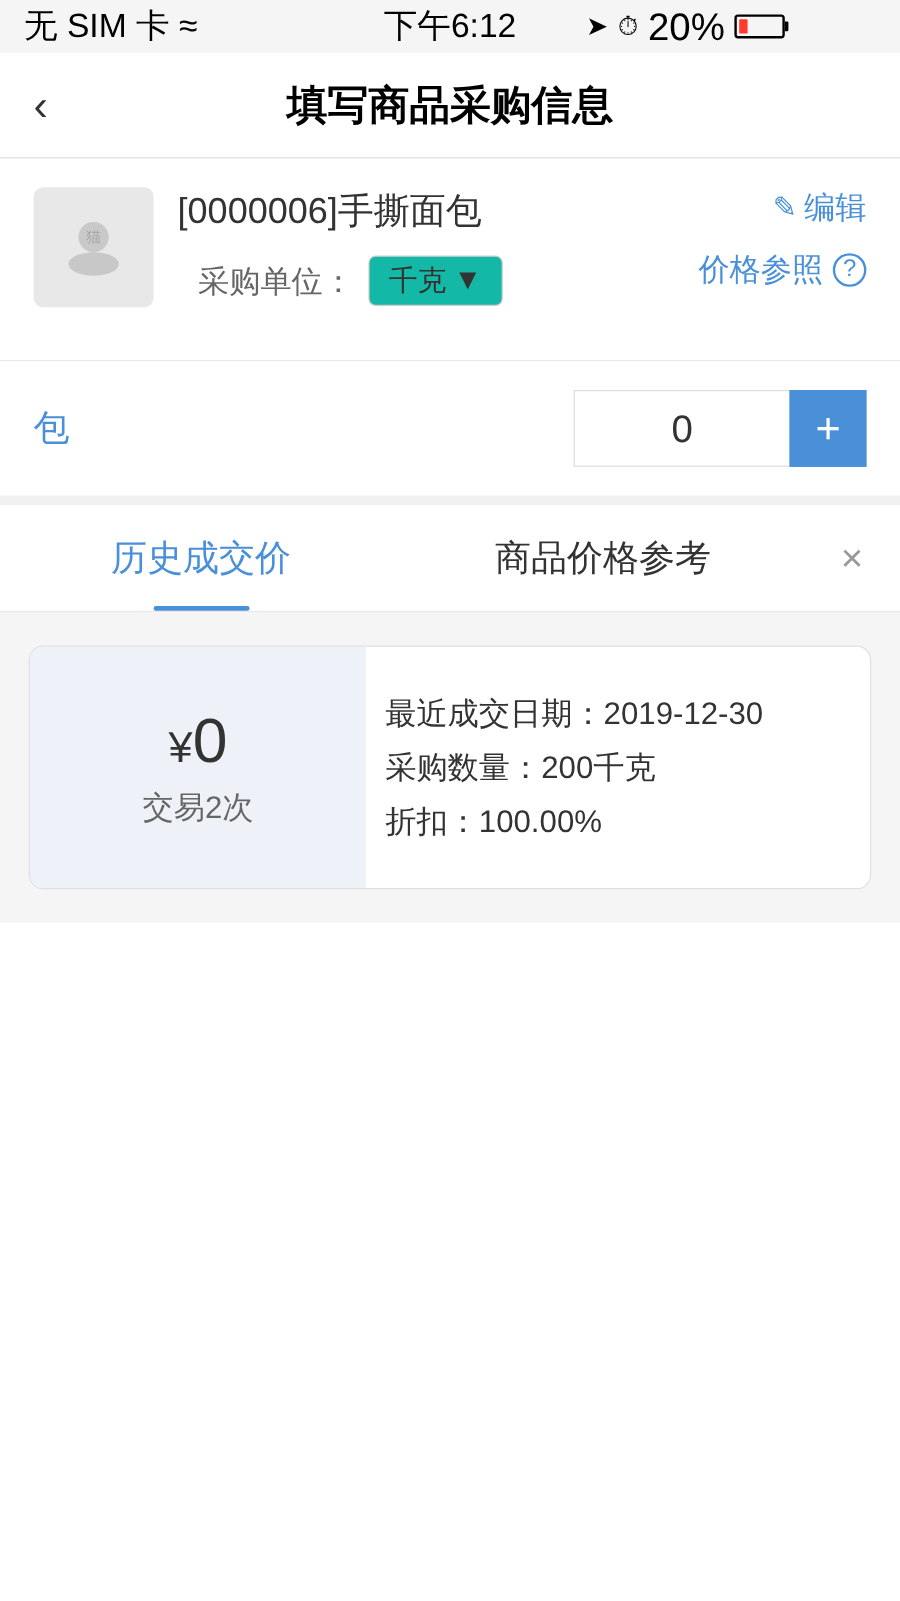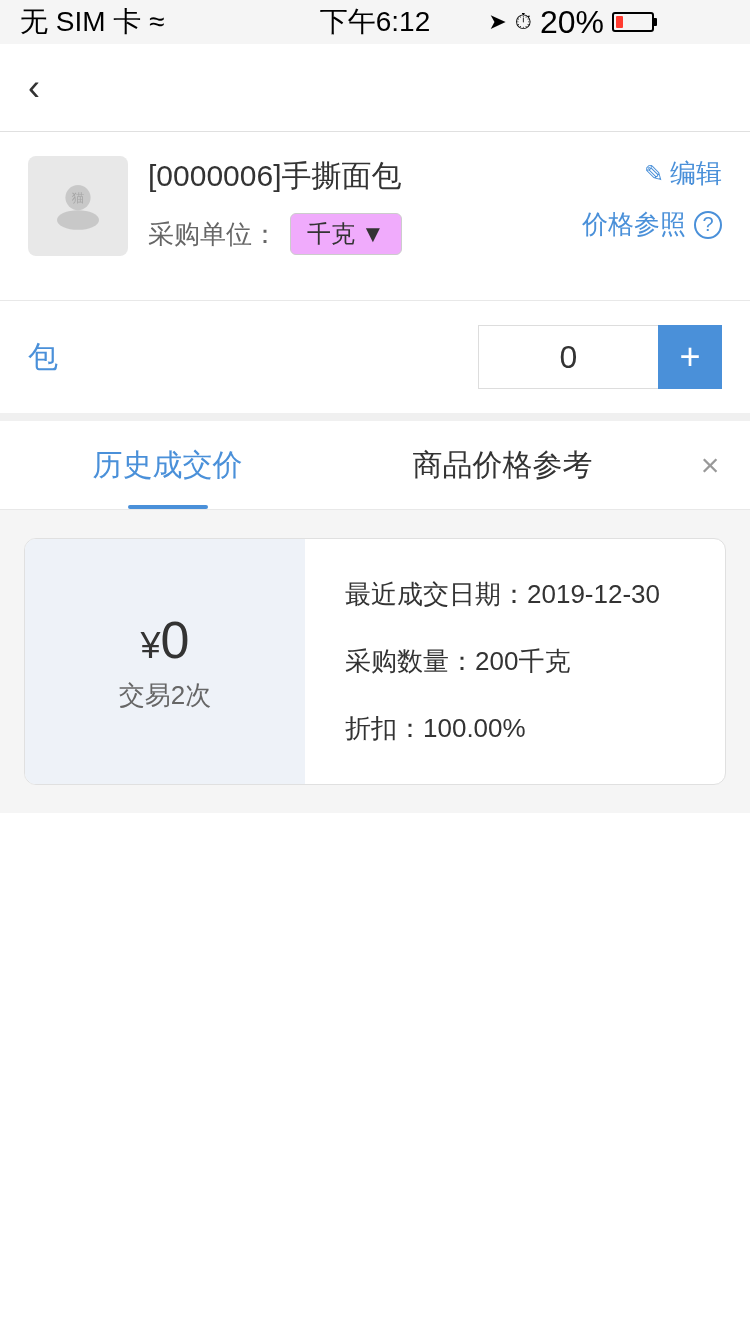--- a/index.html
+++ b/index.html
@@ -137,28 +137,29 @@
       font-size: 30px;
       color: #333;
       font-weight: 400;
     }
     .product-unit-row {
       display: flex;
       align-items: center;
       gap: 12px;
       font-size: 26px;
       color: #666;
+      margin-left: 17px;
     }
     .unit-select {
       border: 1px solid #ccc;
       border-radius: 6px;
       padding: 4px 16px;
       font-size: 24px;
       color: #333;
-      background: #f0abfc;
+      background: #14b8a6;
       display: flex;
       align-items: center;
       gap: 6px;
     }
     .edit-btn {
       font-size: 26px;
       color: #4a90d9;
       display: flex;
       align-items: center;
       gap: 6px;
@@ -311,24 +312,24 @@
     .price-currency {
       font-size: 36px;
     }
     .price-times {
       font-size: 26px;
       color: #666;
       margin-top: 8px;
     }
     .price-card-right {
       flex: 1;
-      padding: 36px 40px;
+      padding: 36px 16px;
       display: flex;
       flex-direction: column;
-      gap: 28px;
+      gap: 6px;
     }
     .detail-row {
       font-size: 26px;
       color: #333;
       line-height: 1.5;
     }
 
     
     .page-rest {
       background: #fff;
@@ -347,20 +348,21 @@
     <span style="font-size:22px;">⏱</span>
     <span class="battery-text">20%</span>
     <div class="battery-icon">
       <div class="battery-fill"></div>
     </div>
   </div>
 </div>
 
 <div class="nav-bar">
   <div class="nav-back">‹</div>
+  <div class="nav-title">填写商品采购信息</div>
 </div>
 
 <div class="product-section">
   <div class="product-header">
     <div class="product-left">
       <div class="product-thumbnail">
         <svg viewBox="0 0 100 100">
           <circle cx="50" cy="38" r="18" fill="#aaa"></circle>
           <ellipse cx="50" cy="70" rx="30" ry="14" fill="#aaa"></ellipse>
           <text x="50" y="44" text-anchor="middle" font-size="18" fill="#666">猫</text>

